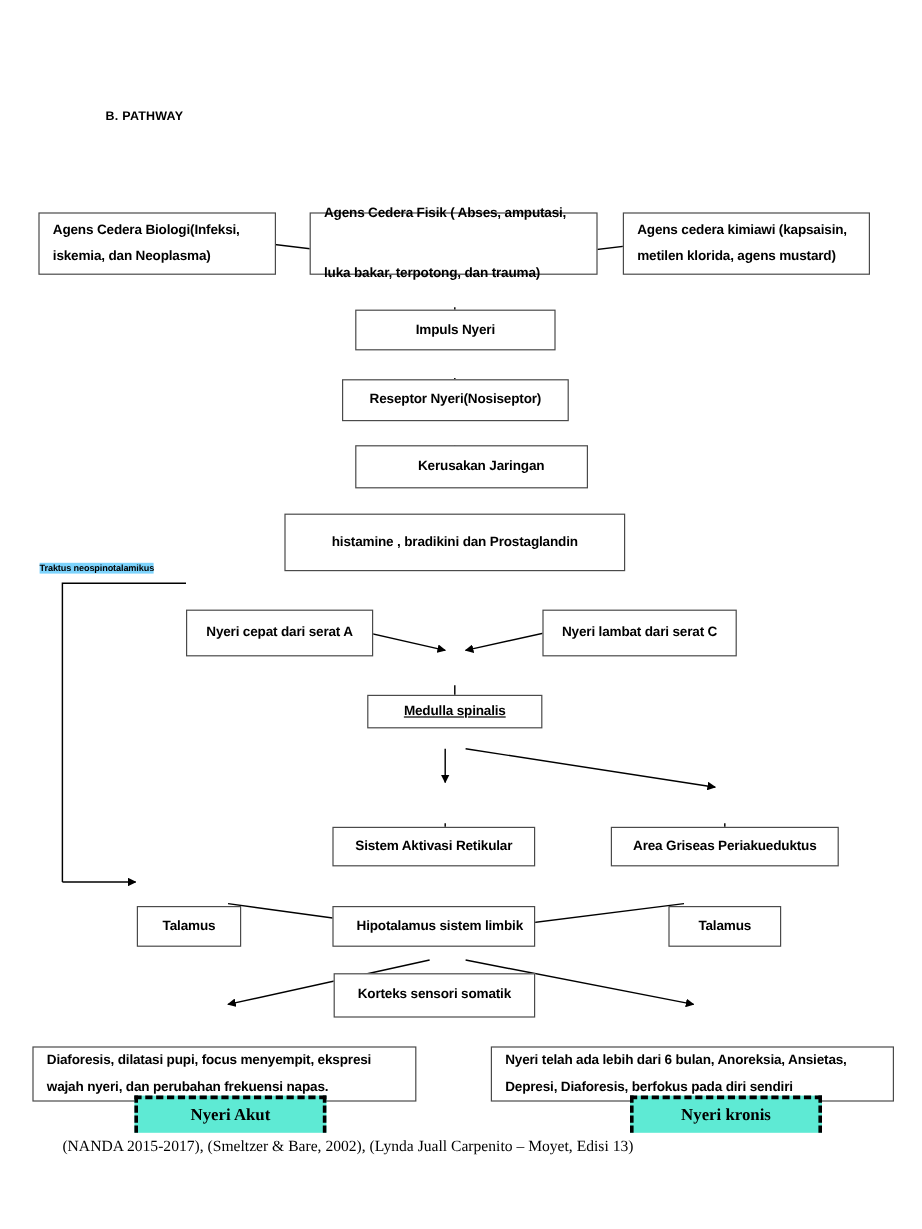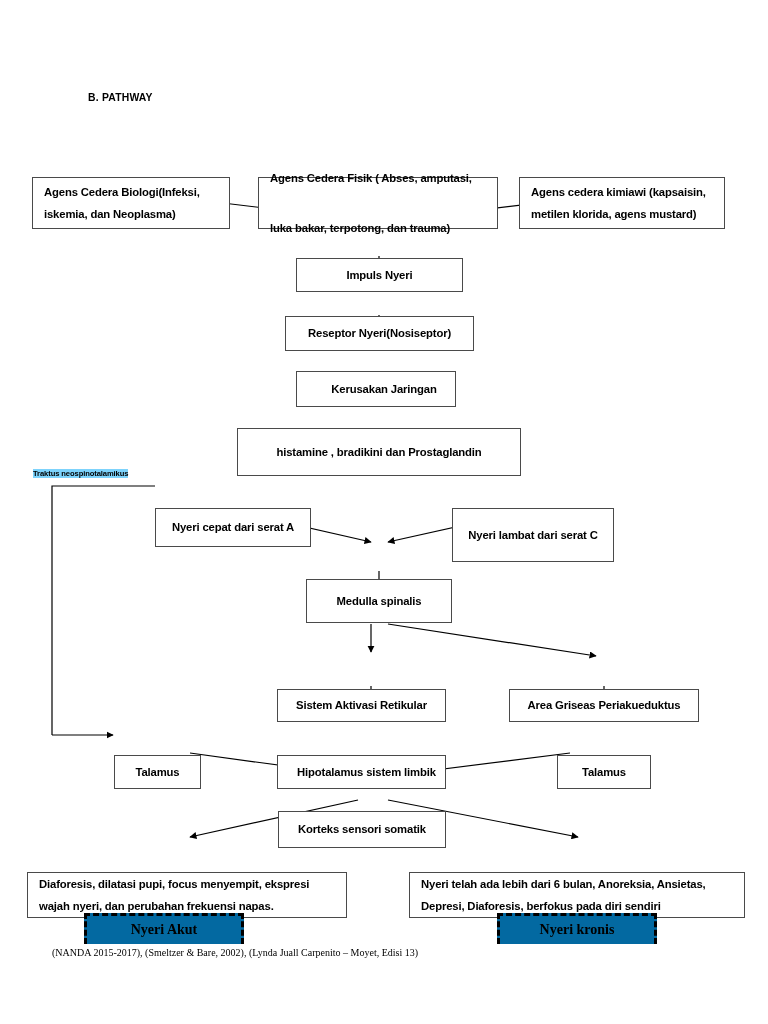--- a/index.html
+++ b/index.html
@@ -74,33 +74,34 @@
     font-family: "Liberation Serif", serif;
     font-weight: normal;
     font-size: 12px;
     letter-spacing: 0;
   }
   .dashed-node {
     position: absolute;
     box-sizing: border-box;
     border: 3.4px dashed #000000;
     border-bottom: none;
-    background: #0369a1;
+    background: #5eead4;
     display: flex;
     justify-content: center;
     align-items: center;
     font-family: "Liberation Serif", serif;
     font-size: 14px;
     font-weight: bold;
     z-index: 3;
+    margin-left: 28px;
   }
   .citation {
     position: absolute;
     font-family: "Liberation Serif", serif;
-    font-size: 10px;
+    font-size: 13px;
     white-space: nowrap;
     z-index: 5;
   }
 </style>
 </head>
 <body>
 
 <div id="page">
 
   <svg id="svg-layer" viewBox="0 0 768 1024" xmlns="http://www.w3.org/2000/svg">
@@ -171,39 +172,39 @@
   </div>
 
   <div class="node" style="left:296px; top:222px; width:167px; height:34px;">
     <span class="line">Impuls Nyeri</span>
   </div>
 
   <div class="node" style="left:285px; top:280px; width:189px; height:35px;">
     <span class="line">Reseptor Nyeri(Nosiseptor)</span>
   </div>
 
-  <div class="node" style="left:296px; top:335px; width:160px; height:36px;padding-left:23px;">
+  <div class="node" style="left:296px; top:335px; width:194px; height:36px;padding-left:23px;">
     <span class="line">Kerusakan Jaringan</span>
   </div>
 
   <div class="node" style="left:237px; top:392px; width:284px; height:48px;">
     <span class="line">histamine , bradikini dan Prostaglandin</span>
   </div>
 
   <div class="node" style="left:155px; top:472px; width:156px; height:39px;">
     <span class="line">Nyeri cepat dari serat A</span>
   </div>
 
-  <div class="node" style="left:452px; top:472px; width:162px; height:54px;">
+  <div class="node" style="left:452px; top:472px; width:162px; height:39px;">
     <span class="line">Nyeri lambat dari serat C</span>
   </div>
 
   <div class="tract-label" style="left:33px; top:469px;">Traktus neospinotalamikus</div>
 
-  <div class="node" style="left:306px; top:543px; width:146px; height:44px;">
+  <div class="node" style="left:306px; top:543px; width:146px; height:28px;text-decoration:underline;">
     <span class="line">Medulla spinalis</span>
   </div>
 
 
   <div class="node" style="left:277px; top:653px; width:169px; height:33px;">
     <span class="line">Sistem Aktivasi Retikular</span>
   </div>
 
   <div class="node" style="left:509px; top:653px; width:190px; height:33px;">
     <span class="line">Area Griseas Periakueduktus</span>

